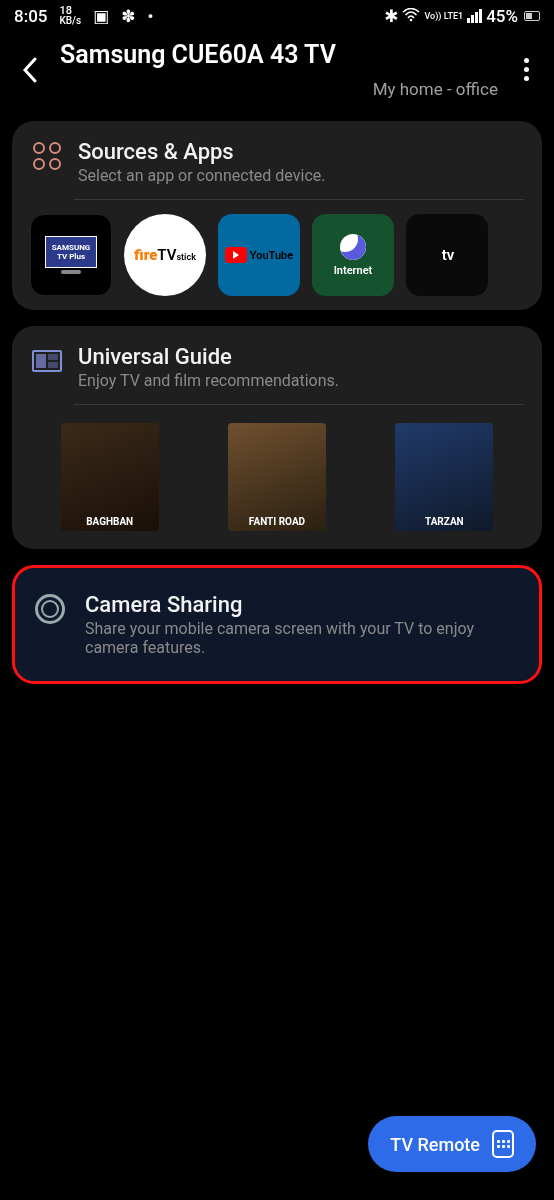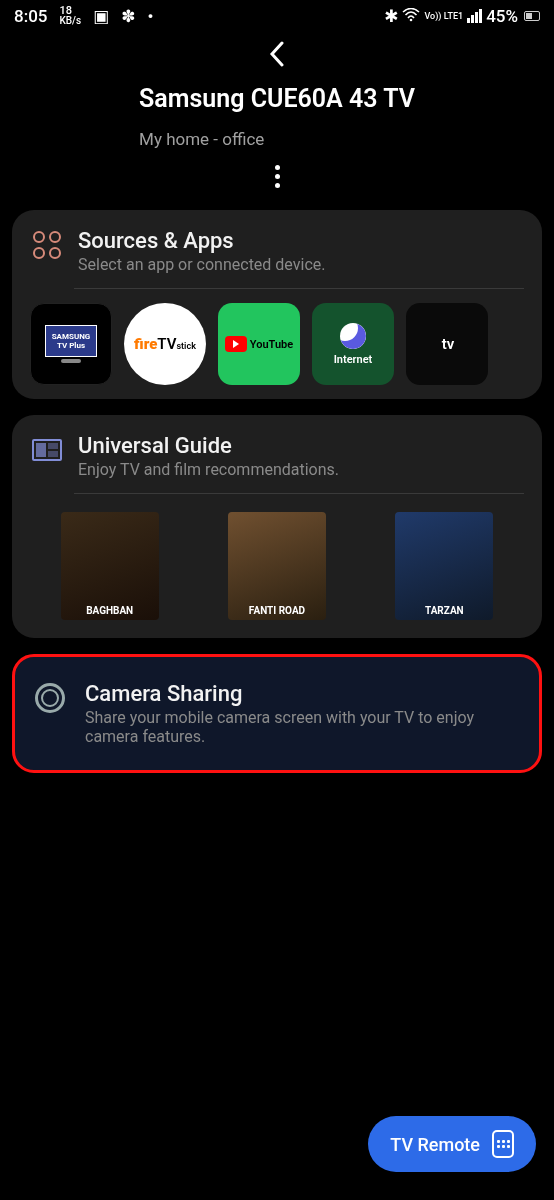--- a/index.html
+++ b/index.html
@@ -22,26 +22,25 @@
   }
   .status-left { display: flex; align-items: center; gap: 12px; }
   .status-right { display: flex; align-items: center; gap: 4px; }
   .kbs { font-size: 10px; line-height: 10px; display:inline-flex; flex-direction:column; align-items:flex-start;}
   .kbs .n{font-size:11px;}
   .header {
     display: flex;
     align-items: center;
     padding: 12px 16px 6px;
     gap: 16px;
-    flex-direction: column;
   }
   .back-btn { width: 28px; height: 28px; display:flex; align-items:center; justify-content:center;}
   .header-titles { flex:1; }
   .title { font-size: 25px; font-weight: 600; }
-  .subtitle { font-size: 17px; color: #a0a0a0; margin-top: 16px; }
+  .subtitle { font-size: 17px; color: #a0a0a0; margin-top: 10px; text-align: right; }
   .more-btn { width: 24px; display:flex; flex-direction:column; align-items:center; gap:4px;}
   .more-btn span{width:5px;height:5px;background:#fff;border-radius:50%;}
   .card {
     background: #1f1f1f;
     border-radius: 22px;
     margin: 16px 12px 0;
     padding: 18px 18px 14px;
   }
   .card-head { display:flex; align-items:flex-start; gap:14px; margin-bottom:14px;}
   .card-title { font-size: 22px; font-weight:500; color:#f2f2f2; }
@@ -49,21 +48,21 @@
   .card-icon { width: 34px; height:34px; flex:none; display:flex; align-items:center; justify-content:center;}
   .hr { height:1px; background:#3a3a3a; margin:0 0 14px 44px;}
   .sources { display:flex; gap:12px; align-items:center; padding-left:0;}
   .src {
     width: 82px; height: 82px; border-radius: 14px;
     display:flex; flex-direction:column; align-items:center; justify-content:center;
     font-size:11px; font-weight:600;
   }
   .src.samsung { background:#000; border:1px solid #222;}
   .src.fire { background:#fff; color:#000; border-radius:50%;}
-  .src.youtube { background:#22c55e; color:#000;text-align:center; }
+  .src.youtube { background:#0369a1; color:#000;text-align:center; }
   .src.internet { background:#14532d; color:#fff;}
   .src.appletv { background:#0a0a0a; color:#fff;}
   .posters { display:flex; justify-content:space-around; gap:24px; padding:4px 8px;}
   .poster {
     width: 98px; height: 108px; border-radius:4px;
     display:flex; align-items:flex-end; justify-content:center;
     font-size:10px; font-weight:700; color:#fff; padding:4px; text-align:center;
   }
   .poster.b1 { background: linear-gradient(160deg,#3a2a18,#1a0f08);}
   .poster.b2 { background: linear-gradient(160deg,#203a6a,#0f1a2a);}

